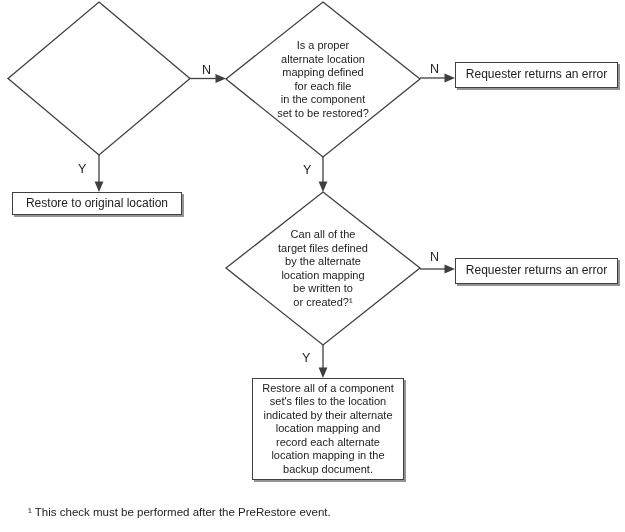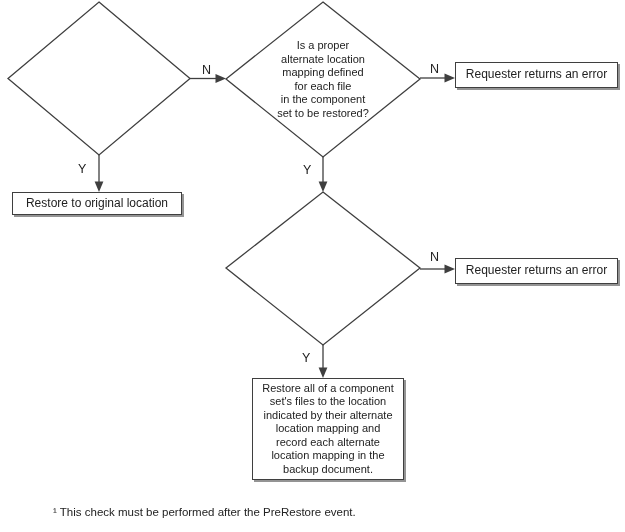--- a/index.html
+++ b/index.html
@@ -42,21 +42,20 @@
     font-size: 12.5px;
     line-height: 12.5px;
     color: #222222;
   }
   .footnote {
     position: absolute;
     left: 28px;
     top: 506px;
     font-size: 11.5px;
     color: #222222;
-    margin-left: 25px;
   }
 </style>
 </head>
 <body>
 
 <div class="canvas">
 
   <svg class="shape-layer" width="625" height="532" viewBox="0 0 625 532">
 
     <polygon points="99,2 190,78.5 99,155 8,78.5" fill="none" stroke="#3f3f3f" stroke-width="1.3"></polygon>
@@ -83,20 +82,26 @@
   </svg>
 
 
   <div class="diamond-text" style="left:226px; top:2px; width:194px; height:155px;">Is a proper
 alternate location
 mapping defined
 for each file
 in the component
 set to be restored?</div>
 
+  <div class="diamond-text" style="left:226px; top:192px; width:194px; height:153px;">Can all of the
+target files defined
+by the alternate
+location mapping
+be written to
+or created?¹</div>
 
   <div class="process-box" style="left:12px; top:192px; width:170px; height:23px;">Restore to original location</div>
 
   <div class="process-box" style="left:455px; top:62px; width:163px; height:26px;">Requester returns an error</div>
 
   <div class="process-box" style="left:455px; top:258px; width:163px; height:26px;">Requester returns an error</div>
 
   <div class="process-box" style="left:252px; top:378px; width:152px; height:102px; font-size:11px;">Restore all of a component
 set's files to the location
 indicated by their alternate

